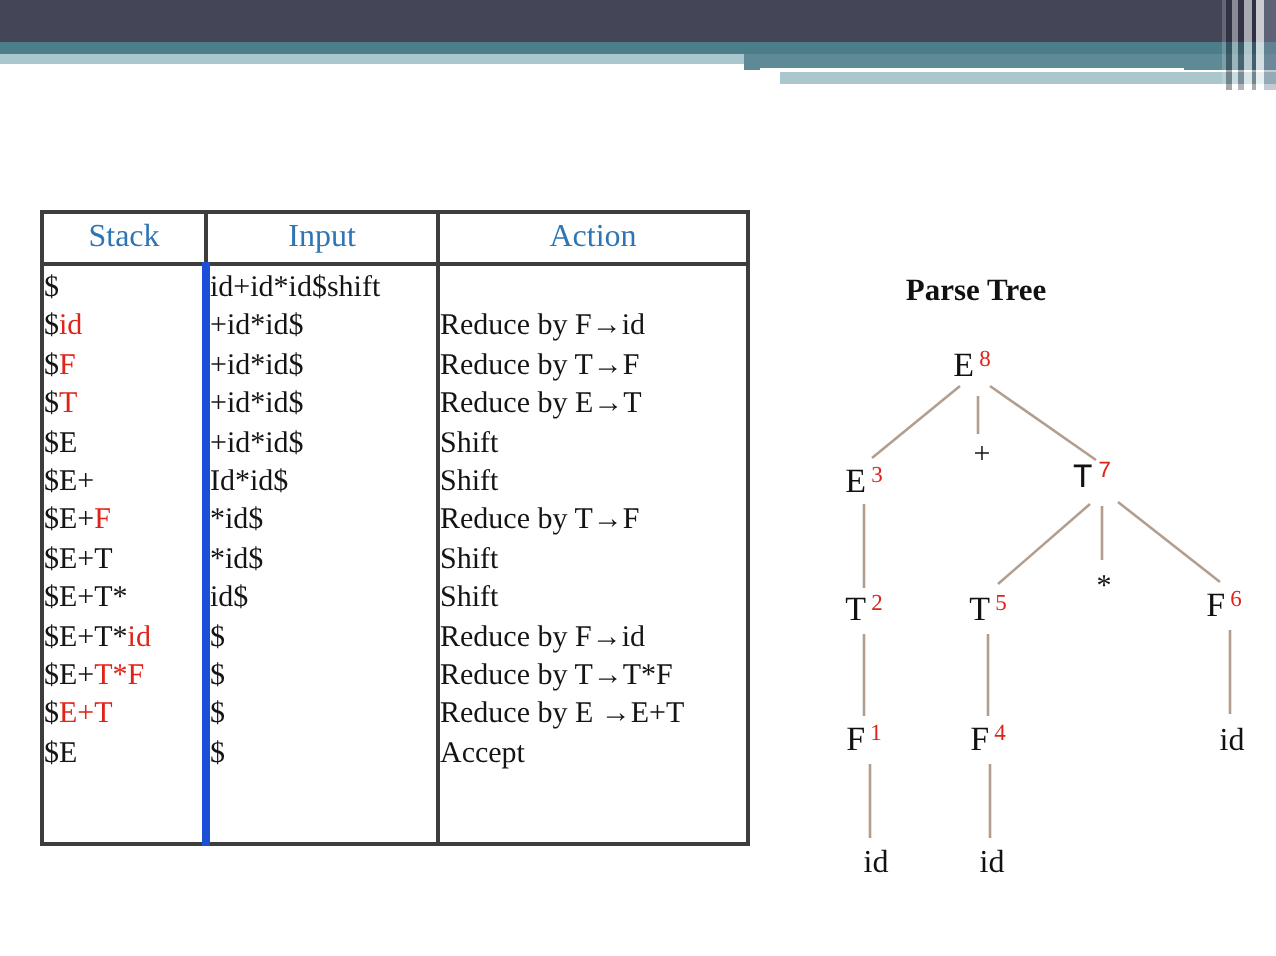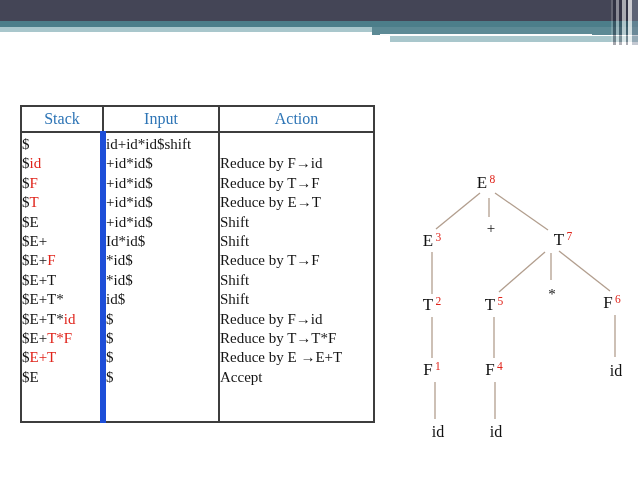--- a/index.html
+++ b/index.html
@@ -34,21 +34,21 @@
   .table-wrap{position:absolute;left:20px;top:105px;width:312px;height:318px;}
   .table-wrap table{width:100%;height:100%;border-collapse:collapse;table-layout:fixed;
                     border:2px solid #3d3d3d;}
   .table-wrap th{height:24px;font-family:"Liberation Serif",serif;font-size:16px;font-weight:500;
                  color:var(--header-blue);border-bottom:2px solid #3d3d3d;text-align:center;padding:0;}
   .table-wrap th + th{border-left:2px solid #3d3d3d;}
   .table-wrap td{font-family:"Liberation Serif",serif;font-size:15px;color:#141414;
                  height:19px;line-height:19.4px;padding:0;vertical-align:top;white-space:nowrap;overflow:hidden;}
   tbody tr:first-child td{padding-top:2px;}
   .c-stack {padding-left:9px;}
-  .c-input {padding-left:8px;border-left:6px solid #1d4ed8;}
+  .c-input {padding-left:8px;border-left:4px solid #1d4ed8;}
   .c-action{padding-left:10px;border-left:2px solid #3d3d3d;}
   .red{color:var(--accent-red);}
   tr.filler td{height:auto;}
 
   
   .tree-lines{position:absolute;left:0;top:0;width:638px;height:478px;pointer-events:none;}
   .tree-title{position:absolute;left:488px;top:146px;transform:translate(-50%,-50%);
               font-family:"Liberation Serif",serif;font-weight:700;font-size:15.5px;color:#111;
               white-space:nowrap;}
   .tree-node{position:absolute;transform:translate(-50%,-50%);
@@ -176,25 +176,26 @@
       <line x1="432" y1="252" x2="432" y2="294" stroke="#b29e8e" stroke-width="1.3"></line>
       <line x1="545" y1="252" x2="499" y2="292" stroke="#b29e8e" stroke-width="1.3"></line>
       <line x1="551" y1="253" x2="551" y2="280" stroke="#b29e8e" stroke-width="1.3"></line>
       <line x1="559" y1="251" x2="610" y2="291" stroke="#b29e8e" stroke-width="1.3"></line>
       <line x1="432" y1="317" x2="432" y2="358" stroke="#b29e8e" stroke-width="1.3"></line>
       <line x1="494" y1="317" x2="494" y2="358" stroke="#b29e8e" stroke-width="1.3"></line>
       <line x1="615" y1="315" x2="615" y2="357" stroke="#b29e8e" stroke-width="1.3"></line>
       <line x1="435" y1="382" x2="435" y2="419" stroke="#b29e8e" stroke-width="1.3"></line>
       <line x1="495" y1="382" x2="495" y2="419" stroke="#b29e8e" stroke-width="1.3"></line>
     </svg>
+  <div class="tree-title">Parse Tree</div>
   <div>
       <span class="tree-node" style="left: 486px; top: 183px;"><span>E</span><span class="sup">8</span></span>
       <span class="tree-node op" style="left: 491px; top: 228px;"><span>+</span></span>
       <span class="tree-node" style="left: 432px; top: 241px;"><span>E</span><span class="sup">3</span></span>
-      <span class="tree-node" style="left: 563px; top: 240px;"><span>T</span><span class="sup">7</span></span>
+      <span class="tree-node" style="left: 546px; top: 240px; font-family: Liberation Mono, monospace;"><span>T</span><span class="sup">7</span></span>
       <span class="tree-node op" style="left: 552px; top: 294px;"><span>*</span></span>
       <span class="tree-node" style="left: 432px; top: 305px;"><span>T</span><span class="sup">2</span></span>
       <span class="tree-node" style="left: 494px; top: 305px; text-align: right;"><span>T</span><span class="sup">5</span></span>
       <span class="tree-node" style="left: 612px; top: 303px;"><span>F</span><span class="sup">6</span></span>
       <span class="tree-node" style="left: 432px; top: 370px;"><span>F</span><span class="sup">1</span></span>
       <span class="tree-node" style="left: 494px; top: 370px;"><span>F</span><span class="sup">4</span></span>
       <span class="tree-node leaf" style="left: 616px; top: 371px;"><span>id</span></span>
       <span class="tree-node leaf" style="left: 438px; top: 432px;"><span>id</span></span>
       <span class="tree-node leaf" style="left: 496px; top: 432px;"><span>id</span></span>
     </div>

